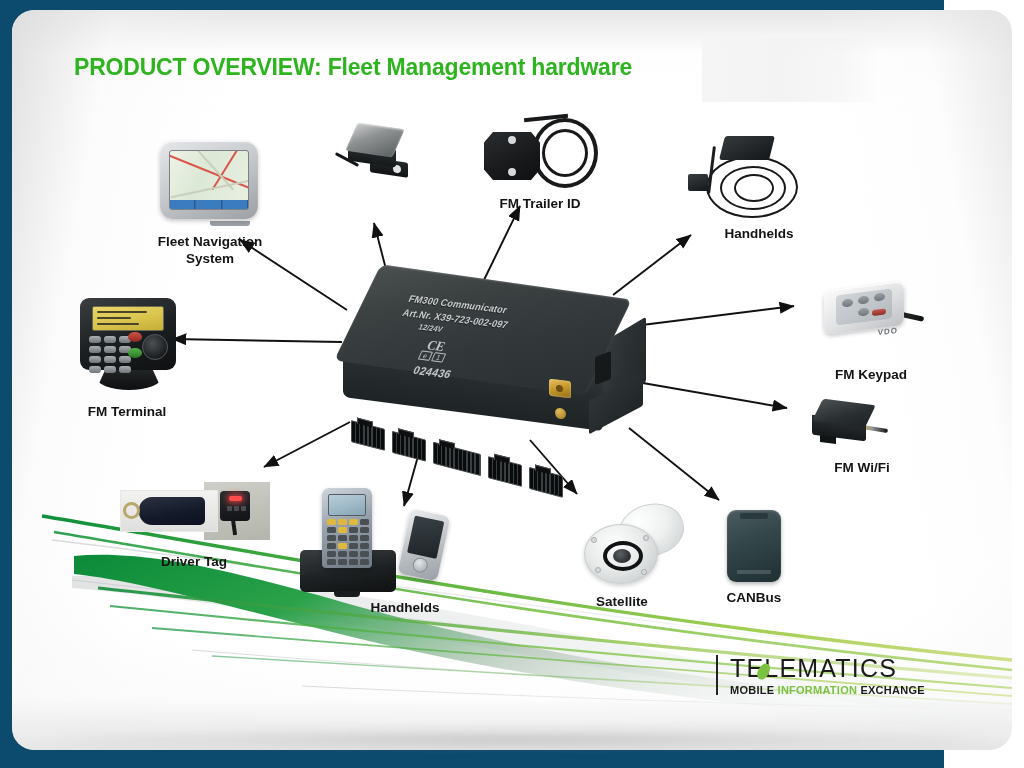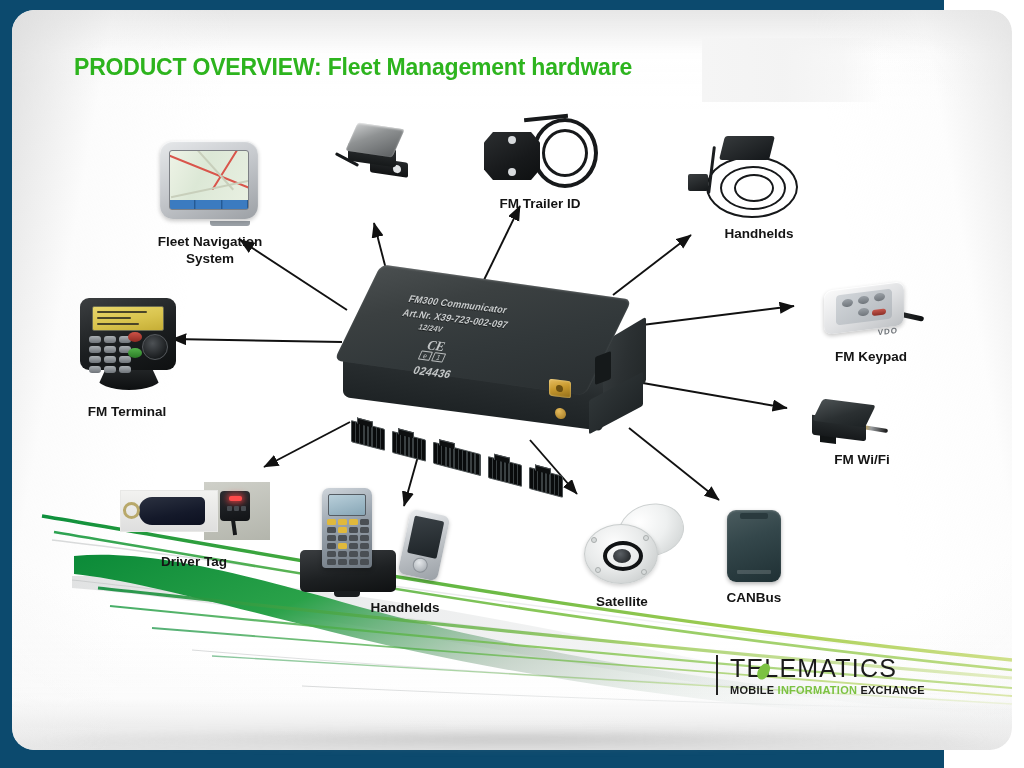--- a/index.html
+++ b/index.html
@@ -679,31 +679,31 @@
           <div class="kp-face">
             <i style="left:6px; top:5px;"></i>
             <i style="left:22px; top:4px;"></i>
             <i style="left:38px; top:3px;"></i>
             <i style="left:22px; top:16px;"></i>
             <div class="kp-red"></div>
           </div>
           <div class="kp-vdo">VDO</div>
         </div>
       </div>
-      <div class="caption" style="width:130px; margin-left:-18px; margin-top:11px;">FM Keypad</div>
+      <div class="caption" style="width:130px; margin-left:-18px; margin-top:29px;">FM Keypad</div>
     </div>
 
     <div class="node" style="left:800px; top:390px;">
       <div class="photo wifi">
         <div class="wf-pin"></div>
         <div class="wf-foot"></div>
         <div class="wf-front"></div>
         <div class="wf-top"></div>
       </div>
-      <div class="caption" style="width:120px; margin-left:-10px; margin-top:0;">FM Wi/Fi</div>
+      <div class="caption" style="width:120px; margin-left:-10px; margin-top:8px;">FM Wi/Fi</div>
     </div>
 
     <div class="node" style="left:715px; top:500px;">
       <div class="photo canbus">
         <div class="cb-body"></div>
         <div class="cb-top"></div>
         <div class="cb-mark"></div>
       </div>
       <div class="caption" style="width:110px; margin-left:-28px; margin-top:8px;">CANBus</div>
     </div>

